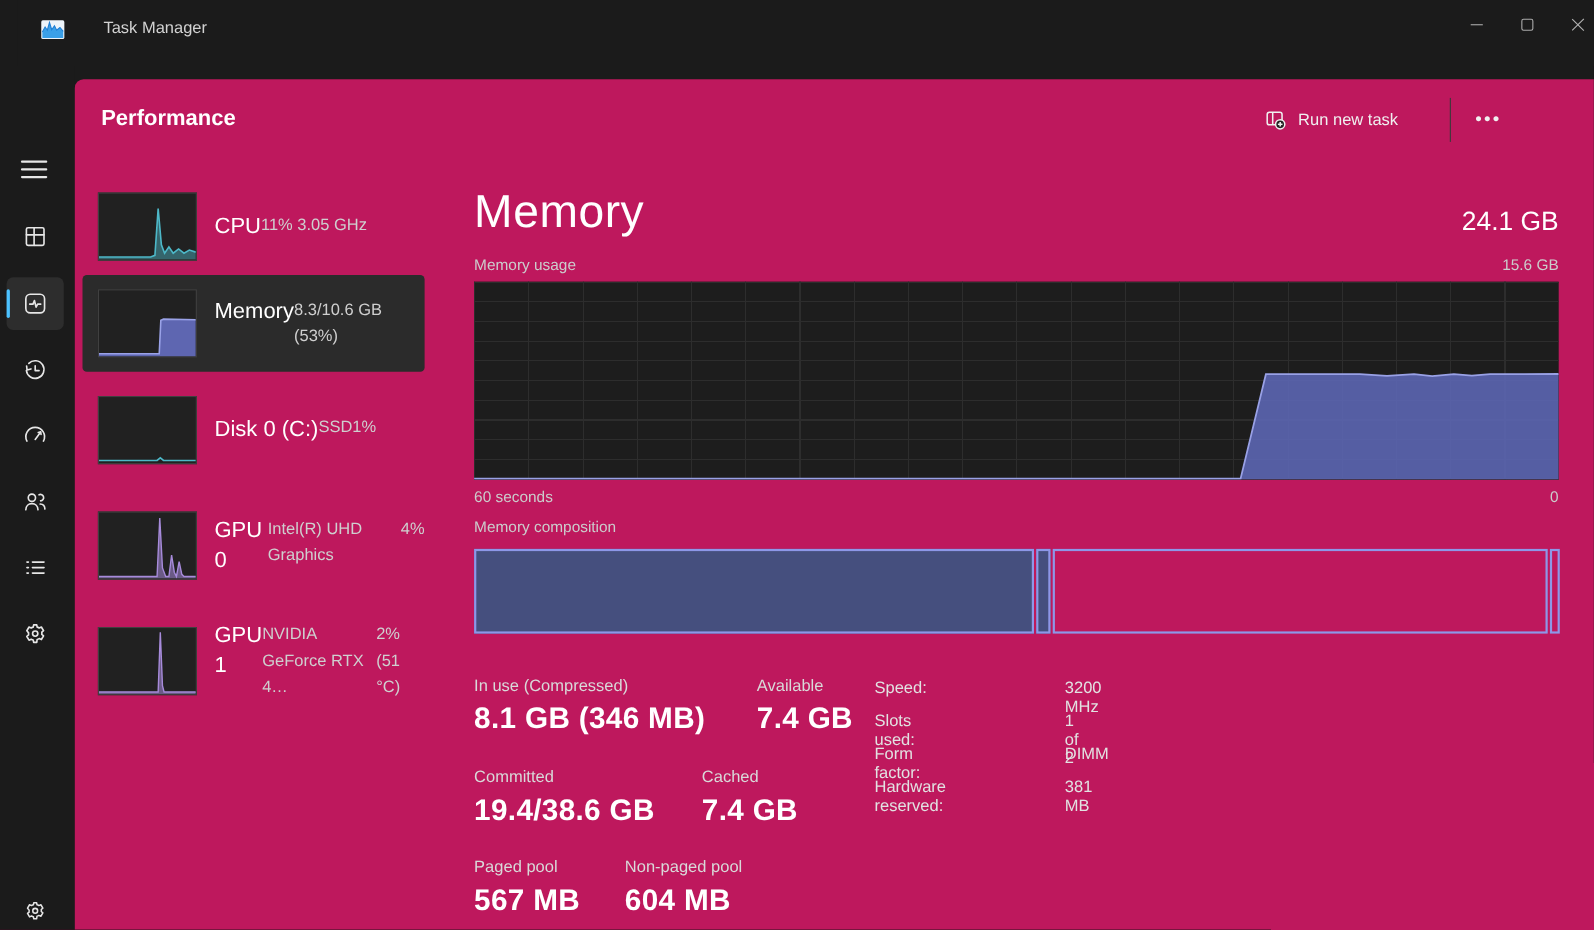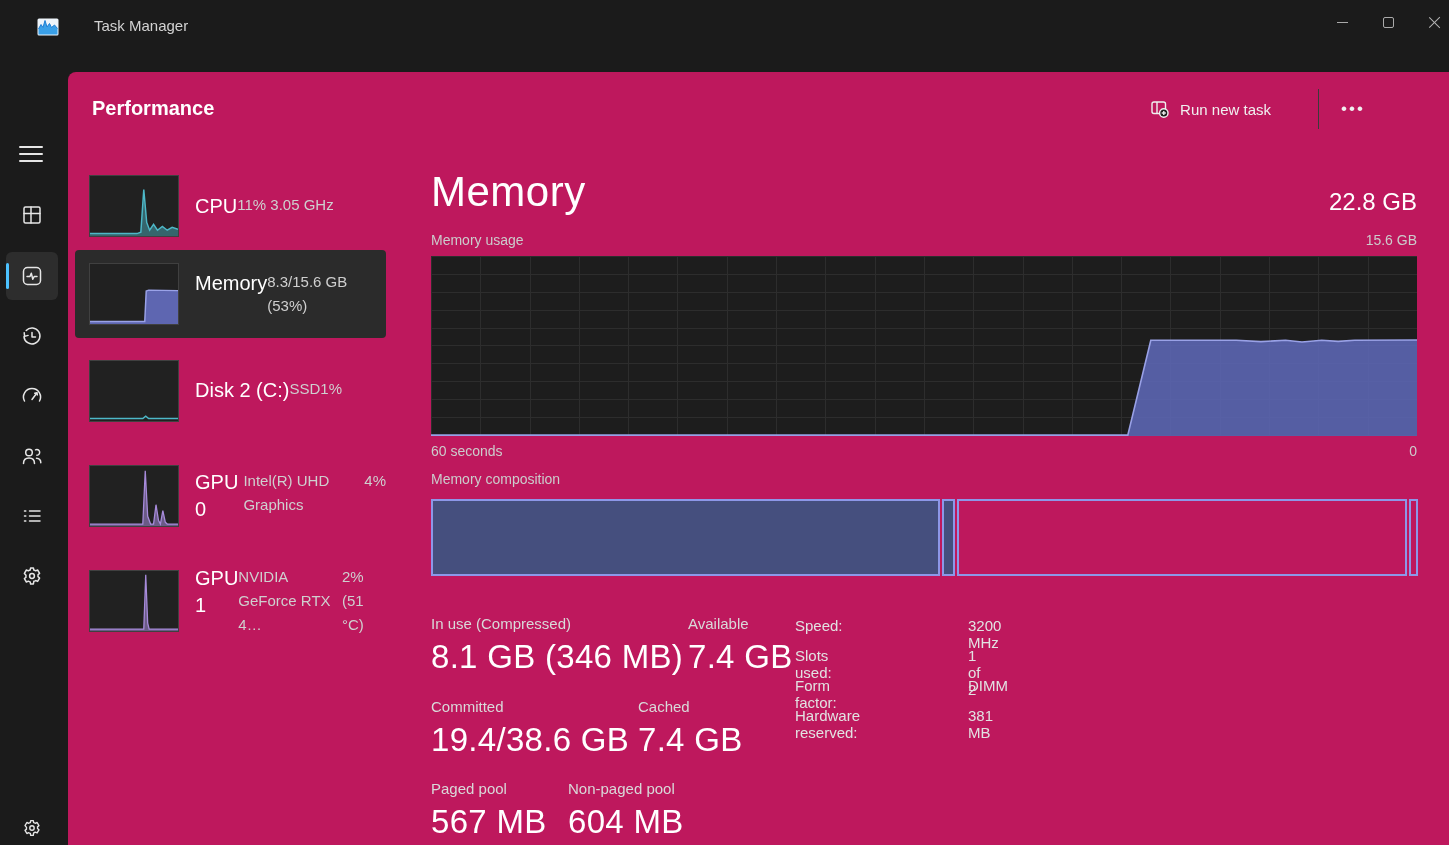--- a/index.html
+++ b/index.html
@@ -70,21 +70,21 @@
 
   .axis-left { position:absolute; left:0; top:371px; font-size:14px; color:#cccccc; }
   .axis-right { position:absolute; right:0; top:371px; font-size:14px; color:#cccccc; }
   .comp-label { position:absolute; left:0; top:399px; font-size:14px; color:#cccccc; }
   .comp-bar { position:absolute; left:0; top:427px; width:987px; height:77px; display:flex; }
   .comp-seg { height:100%; border:2px solid #8d97e8; margin-right:2px; flex-basis:0; }
   .comp-seg:last-child { margin-right:0; }
   .comp-seg.filled { background:#454f7e; }
 
   .stat-label { position:absolute; font-size:15px; color:#d9d9d9; }
-  .stat-value { position:absolute; font-size:33px; font-weight:400; color:#ffffff; letter-spacing:.3px; }
+  .stat-value { position:absolute; font-size:27px; font-weight:700; color:#ffffff; letter-spacing:.3px; }
   .dt-row { position:absolute; font-size:15px; color:#e2e2e2; }
   .dt-label { position:absolute; left:0; }
   .dt-value { position:absolute; left:173px; }
 
   .c-teal { color:#4db8c8; } .c-purple { color:#737de2; } .c-pink { color:#d77fb8; } .c-lav { color:#a78bdb; }
 </style>
 </head>
 <body>
 
 <div class="window">
@@ -218,32 +218,32 @@
 
       <div class="perf-item h88 selected">
         <div class="thumb c-purple">
           <svg viewBox="0 0 90 62" preserveAspectRatio="none">
             <polygon points="0,59.5 56,59.5 57.5,28 60,27 90,27.5 90,62 0,62" fill="currentColor" opacity="0.75"></polygon>
             <polyline points="0,59.5 56,59.5 57.5,28 60,27 90,27.5" fill="none" stroke="#9aa2e8" stroke-width="1.5"></polyline>
           </svg>
         </div>
         <div class="perf-text">
           <div class="perf-title">Memory</div>
-          <div class="perf-sub">8.3/15.6 GB (53%)</div>
+          <div class="perf-sub">8.3/10.6 GB (53%)</div>
         </div>
       </div>
 
       <div class="perf-item h105">
         <div class="thumb c-teal">
           <svg viewBox="0 0 90 62" preserveAspectRatio="none">
             <polyline points="0,59.5 54,59.5 57,57 60,59.5 90,59.5" fill="none" stroke="currentColor" stroke-width="1.5"></polyline>
           </svg>
         </div>
         <div class="perf-text">
-          <div class="perf-title">Disk 2 (C:)</div>
+          <div class="perf-title">Disk 0 (C:)</div>
           <div class="perf-sub">SSD</div>
           <div class="perf-sub">1%</div>
         </div>
       </div>
 
 
       <div class="perf-item h105">
         <div class="thumb c-lav">
           <svg viewBox="0 0 90 62" preserveAspectRatio="none">
             <polygon points="0,60 54,60 56.5,5 59,52 62,60 65,60 67.5,40 70,56 72,60 74.5,46 77,58 79,60 90,60 90,62 0,62" fill="currentColor" opacity="0.55"></polygon>
@@ -267,21 +267,21 @@
         <div class="perf-text">
           <div class="perf-title">GPU 1</div>
           <div class="perf-sub">NVIDIA GeForce RTX 4…</div>
           <div class="perf-sub">2%  (51 °C)</div>
         </div>
       </div>
     </div>
 
     <div class="pane">
       <div class="mem-title">Memory</div>
-      <div class="mem-total">22.8 GB</div>
+      <div class="mem-total">24.1 GB</div>
       <div class="usage-label">Memory usage</div>
       <div class="scale-max">15.6 GB</div>
 
       <div class="chart">
         <svg viewBox="0 0 986 180" preserveAspectRatio="none">
           <polygon id="mem-fill" fill="#5d68b6" fill-opacity="0.88" points="0.0,179.1 696.8,179.1 719.8,84.2 805.2,84.2 829.9,85.6 854.5,84.2 871.0,86.0 890.7,84.2 907.1,85.4 923.6,84.2 986.0,84.0 986,180 0,180"></polygon>
           <polyline id="mem-line" fill="none" stroke="#99a1e6" stroke-width="1.6" points="0.0,179.1 696.8,179.1 719.8,84.2 805.2,84.2 829.9,85.6 854.5,84.2 871.0,86.0 890.7,84.2 907.1,85.4 923.6,84.2 986.0,84.0"></polyline>
         </svg>
       </div>
 

